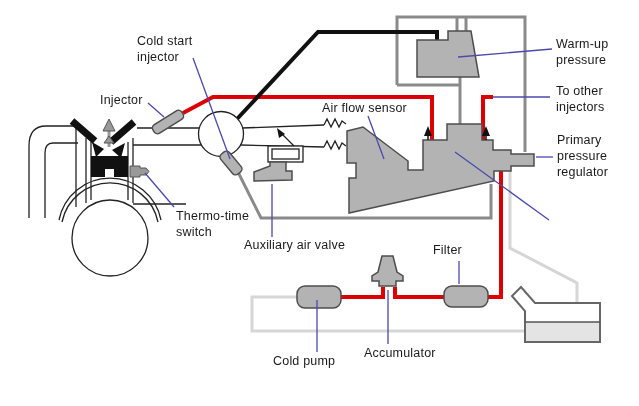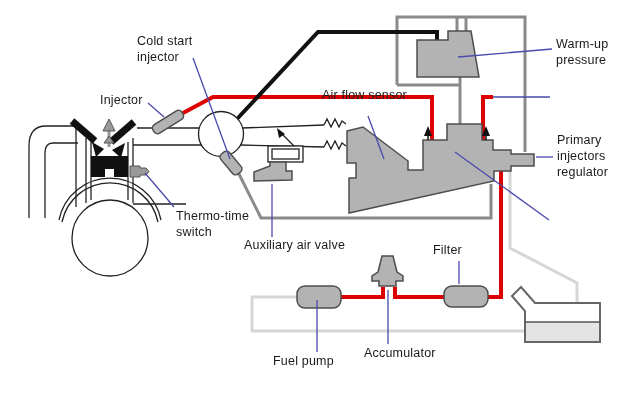--- a/index.html
+++ b/index.html
@@ -152,24 +152,26 @@
     <line x1="388" y1="290" x2="388" y2="344"></line>
     <line x1="317" y1="300" x2="317" y2="352"></line>
   </g>
 </svg>
 
 <div class="lbl" style="left:137px;top:33px">Cold start
 injector</div>
 <div class="lbl" style="left:100px;top:92px">Injector</div>
 <div class="lbl" style="left:556px;top:36px">Warm-up
 pressure</div>
+<div class="lbl" style="left:556px;top:83px">To other
+injectors</div>
 <div class="lbl" style="left:557px;top:132px">Primary
-injectors
+pressure
 regulator</div>
-<div class="lbl" style="left:322px;top:87px">Air flow sensor</div>
+<div class="lbl" style="left:322px;top:100px">Air flow sensor</div>
 <div class="lbl" style="left:176px;top:208px">Thermo-time
 switch</div>
 <div class="lbl" style="left:244px;top:237px">Auxiliary air valve</div>
 <div class="lbl" style="left:433px;top:242px">Filter</div>
 <div class="lbl" style="left:364px;top:345px">Accumulator</div>
-<div class="lbl" style="left:273px;top:353px">Fuel pump</div>
+<div class="lbl" style="left:273px;top:353px">Cold pump</div>
 
 </div>
 
 </body></html>

